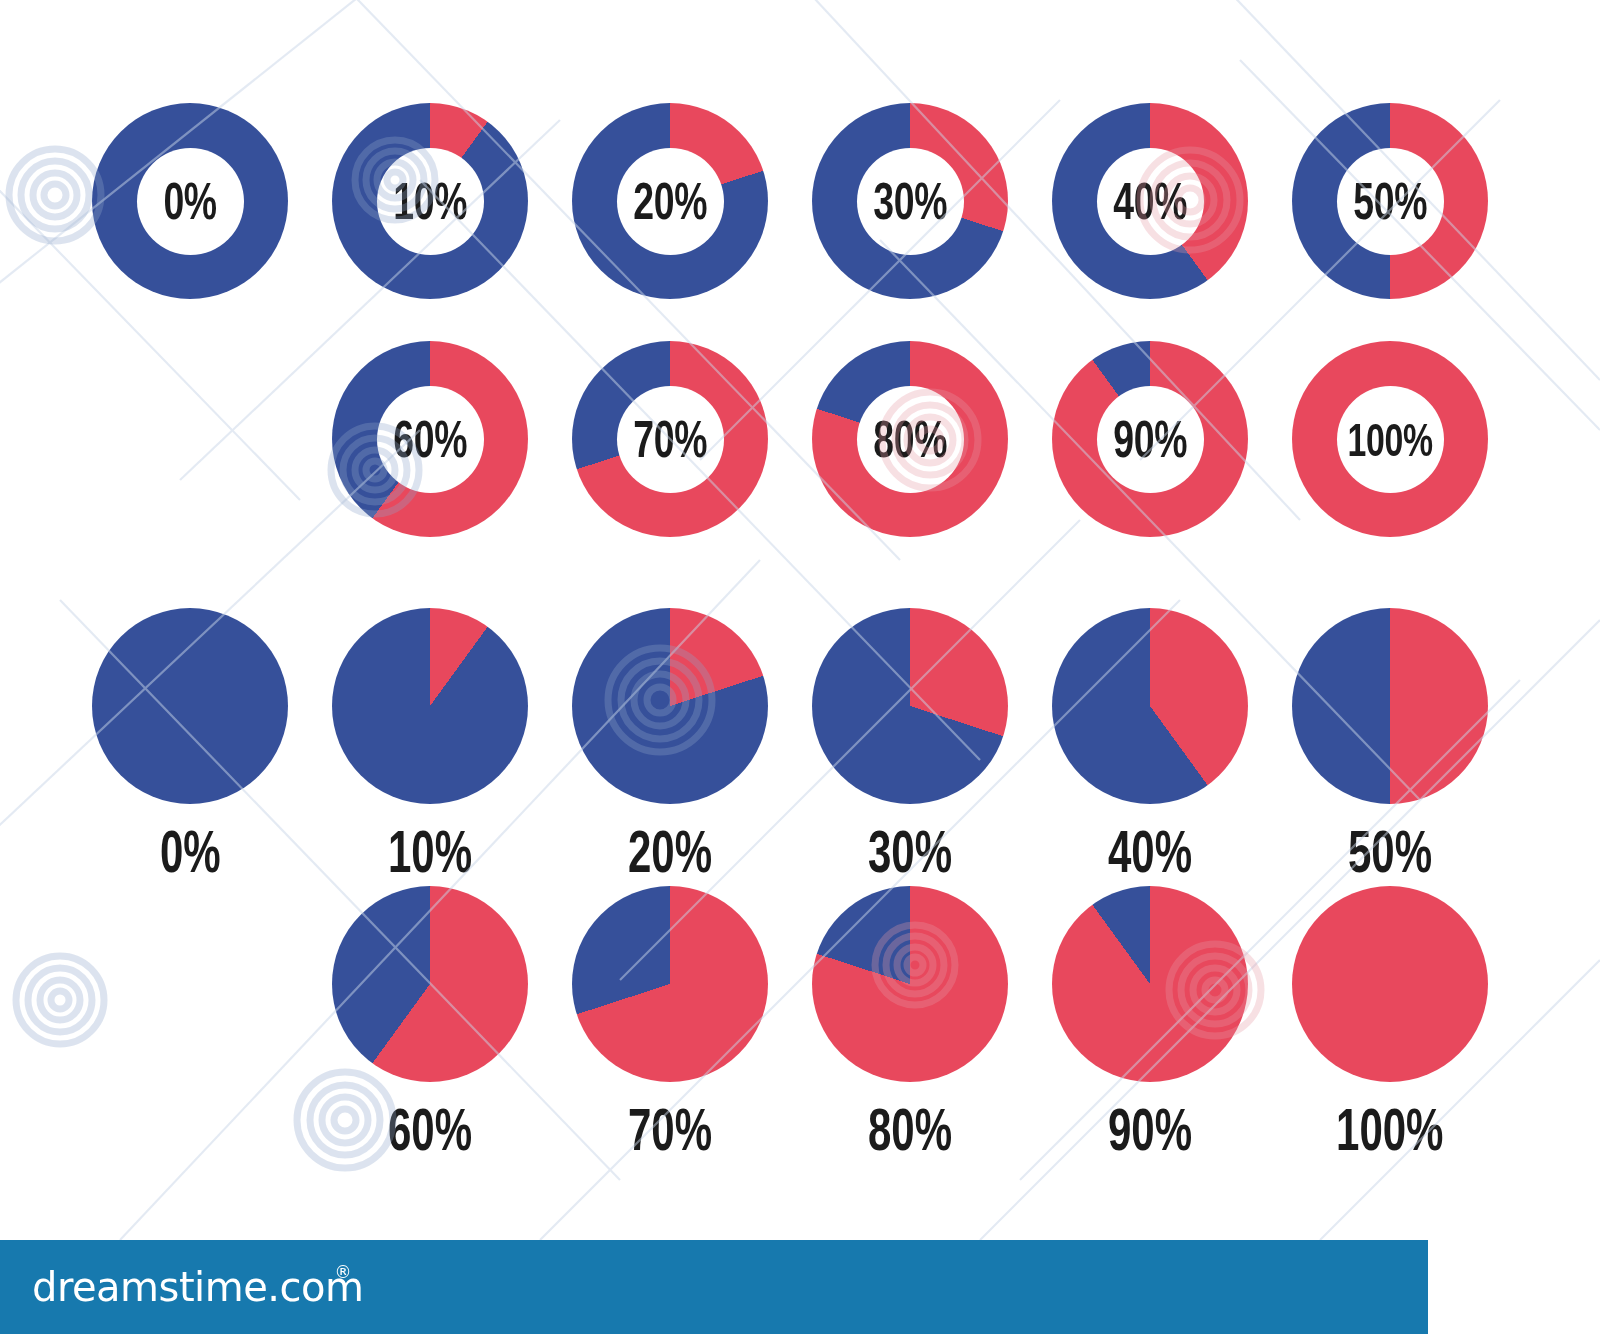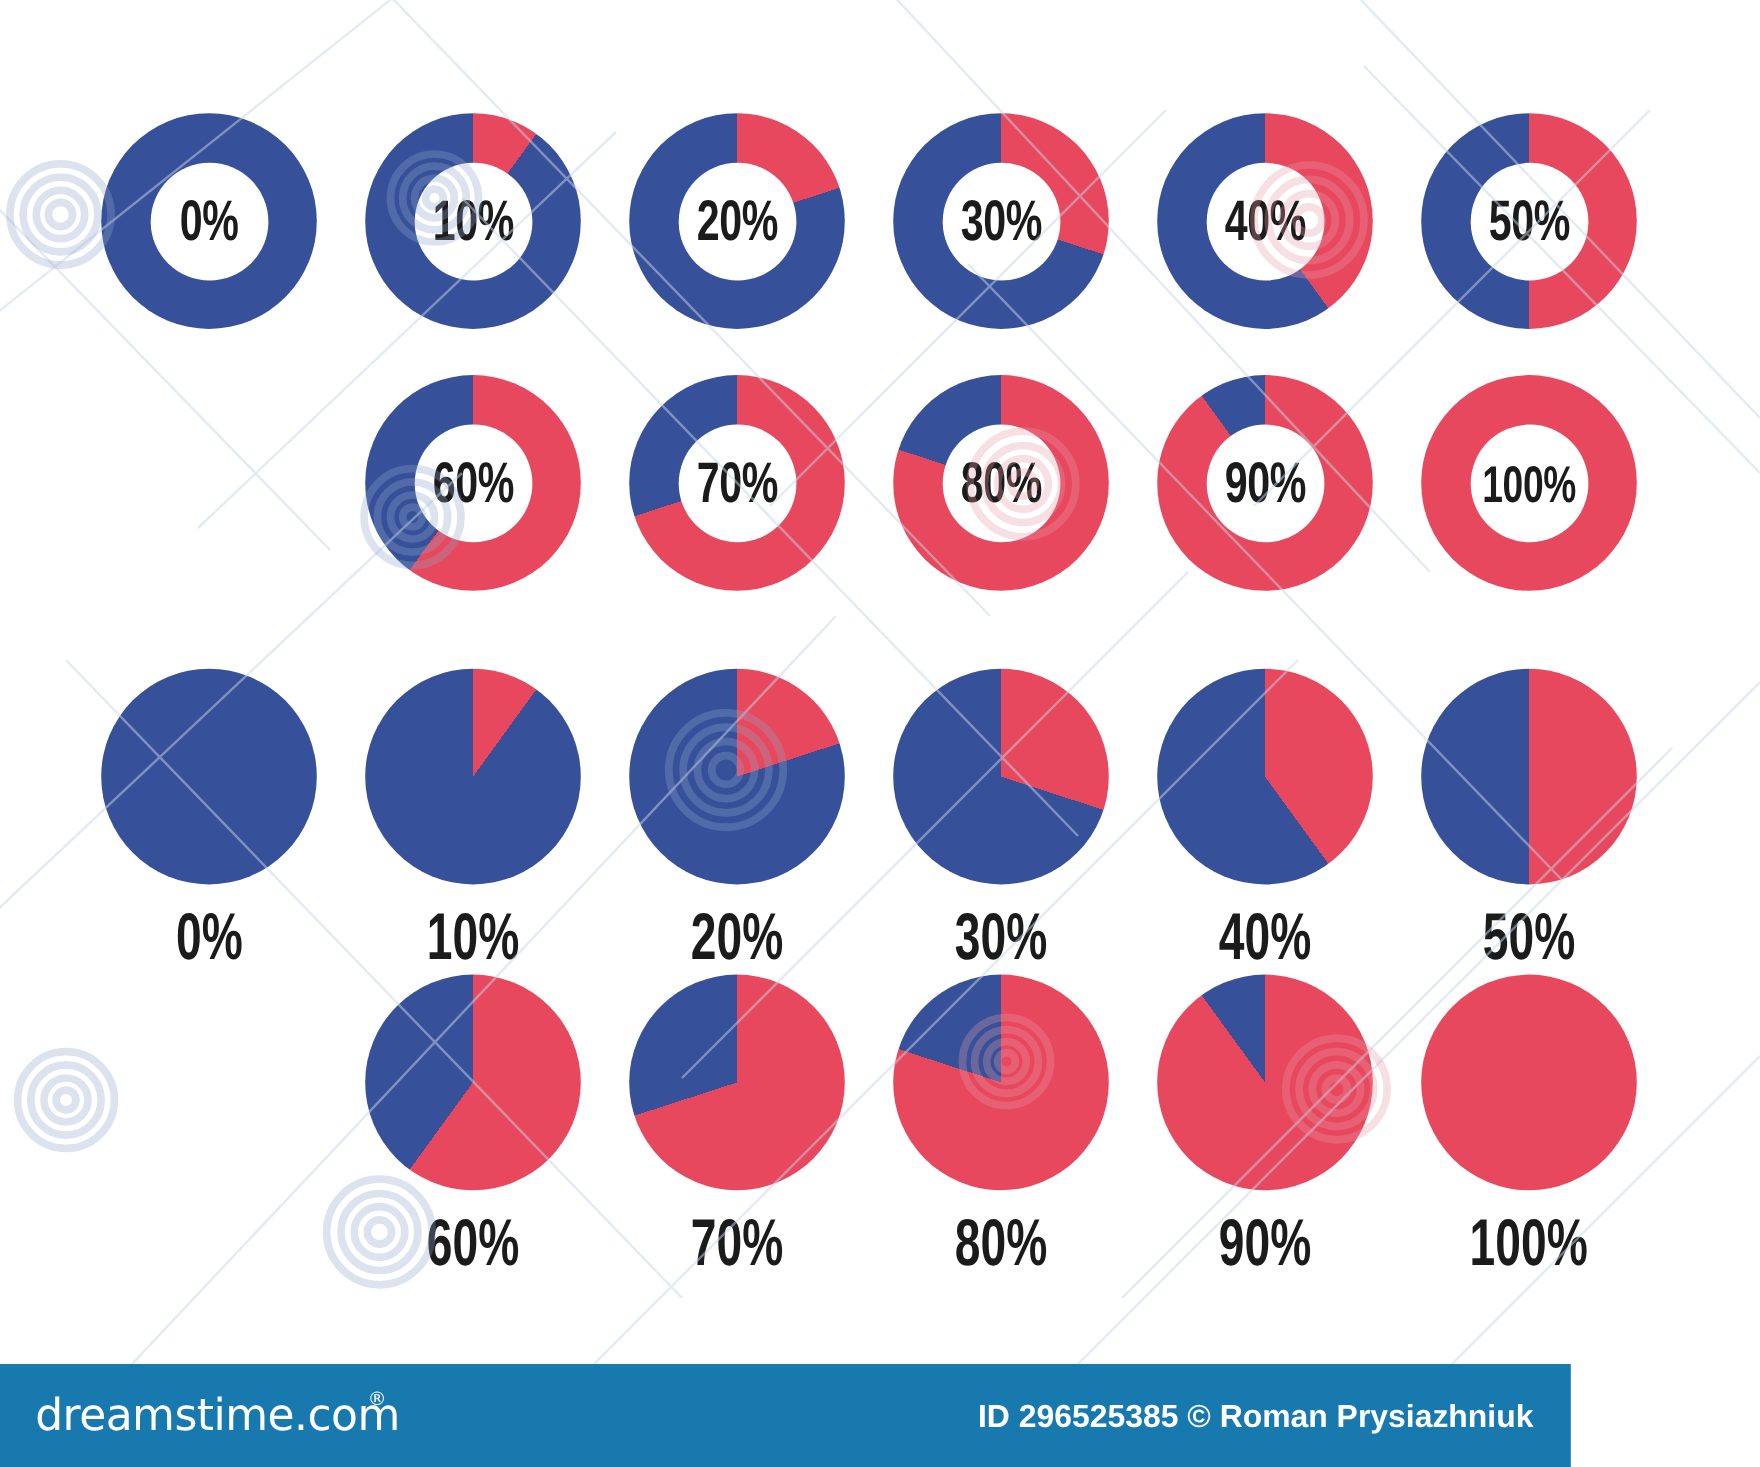--- a/index.html
+++ b/index.html
@@ -354,16 +354,15 @@
         </div>
         <div class="cell" style="left: 1292px; width: 196px;">
           <div class="pie" style="width: 196px; height: 196px; background: rgb(232, 72, 93);"></div>
           <div class="pie-label" style="top: 214px; font-size: 60px;"><span>100%</span></div>
         </div>
       </div>
     </div>
 
   <div id="footer">
     <div id="footer-logo"><span>dreamstime.com</span><span class="reg">®</span></div>
-    <div id="footer-credit">ID 296525385 © Roman Prysiazhniuk</div>
   </div>
 
 </div>
 
 </body></html>

